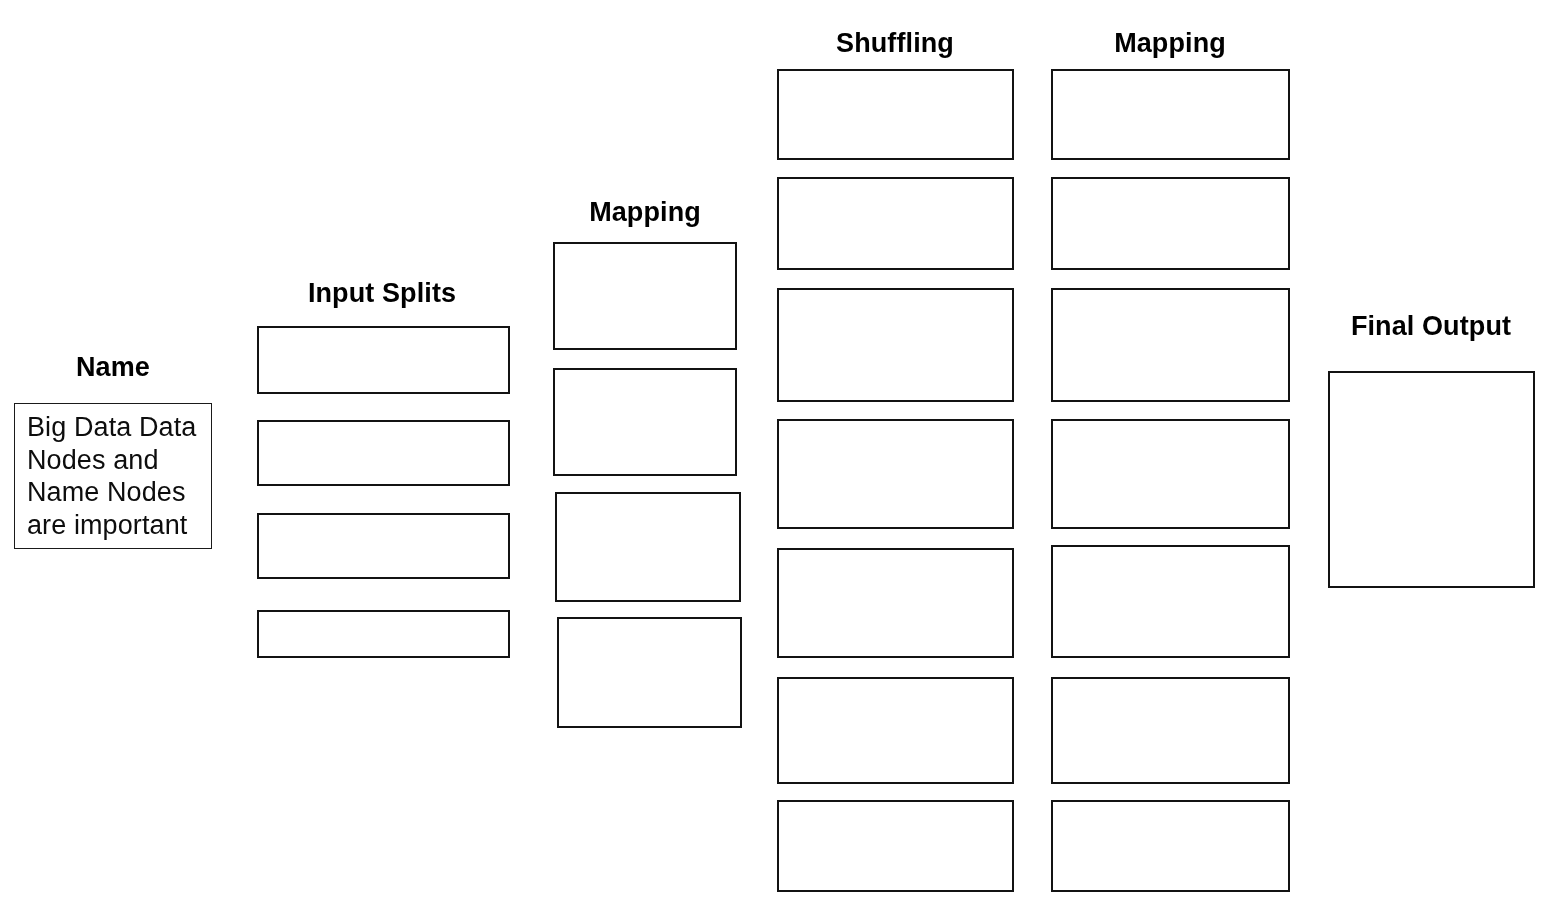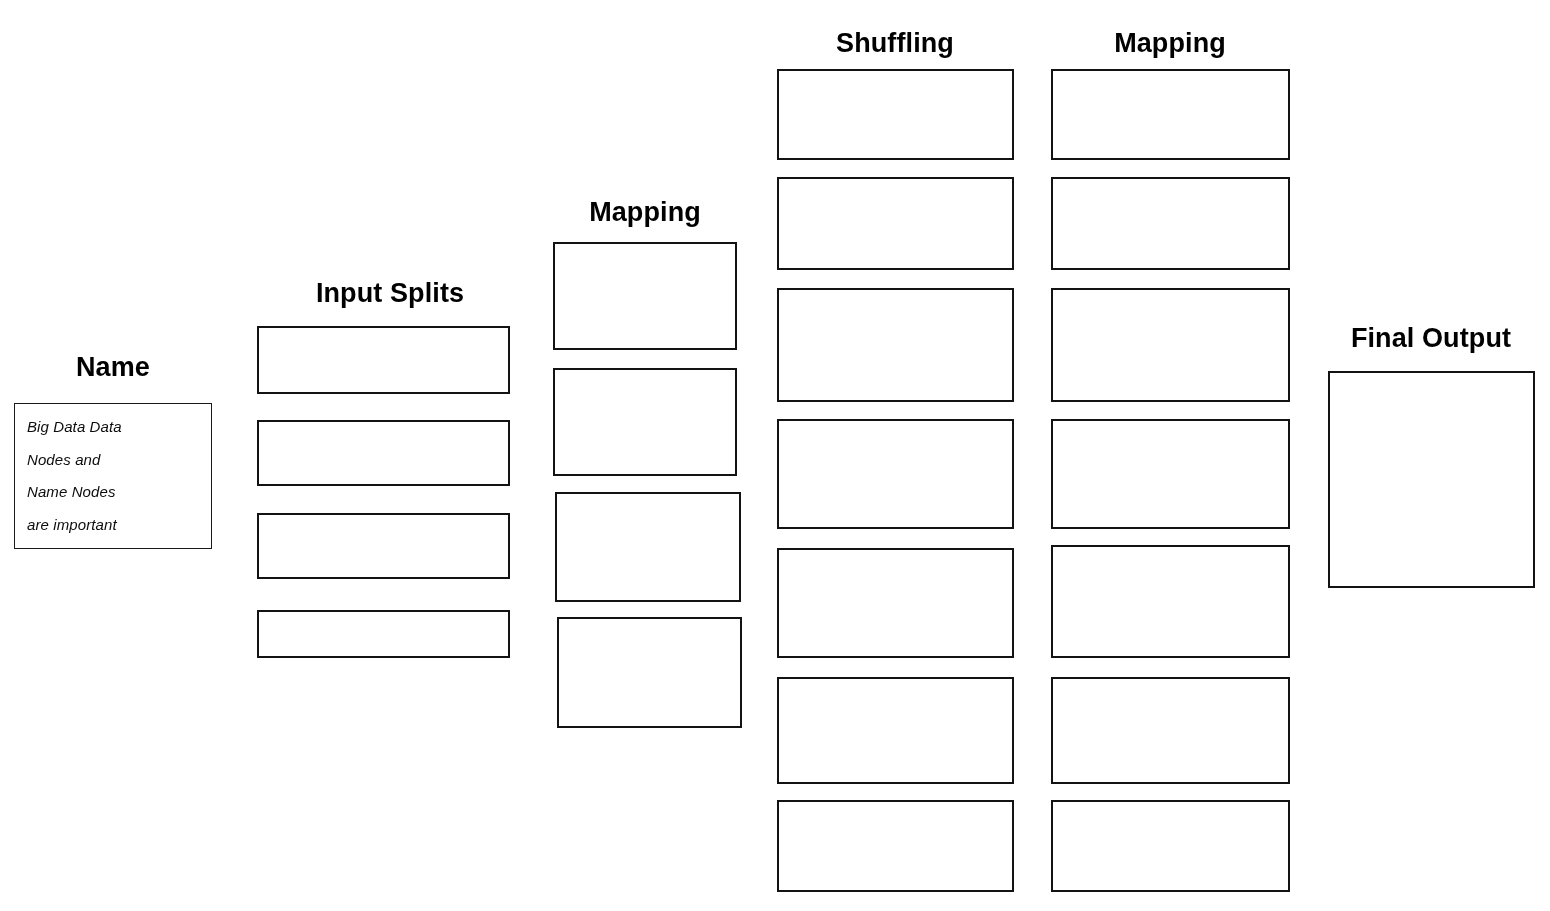--- a/index.html
+++ b/index.html
@@ -40,42 +40,41 @@
   }
   
   .input-card {
     position: absolute;
     box-sizing: border-box;
     background: #ffffff;
     border: 1.6px solid #1a1a1a;
     padding: 7px 11px 8px 12px;
   }
   .input-card .card-text {
-    font-size: 15px;
+    font-size: 27px;
     line-height: 32.5px;
     color: #0d0d0d;
     white-space: pre-line;
     letter-spacing: 0.1px;
-    font-style: italic;
   }
 </style>
 </head>
 <body>
 
 <div id="canvas">
 
   <div class="stage-label" style="left: 113px; top: 351px;">Name</div>
   <div class="input-card" style="left: 14px; top: 403px; width: 198px; height: 146px;">
     <div class="card-text">Big Data Data
 Nodes and
 Name Nodes
 are important</div>
   </div>
 
-  <div class="stage-label" style="left: 382px; top: 277px; margin-left: 8px;">Input Splits</div>
+  <div class="stage-label" style="left: 382px; top: 277px;">Input Splits</div>
   <div>
       <div class="node-box" style="left: 257px; top: 326px; width: 253px; height: 68px;"></div>
       <div class="node-box" style="left: 257px; top: 420px; width: 253px; height: 66px;"></div>
       <div class="node-box" style="left: 257px; top: 513px; width: 253px; height: 66px;"></div>
       <div class="node-box" style="left: 257px; top: 610px; width: 253px; height: 48px;"></div>
     </div>
 
   <div class="stage-label" style="left: 645px; top: 196px;">Mapping</div>
   <div>
       <div class="node-box" style="left: 553px; top: 242px; width: 184px; height: 108px;"></div>
@@ -99,16 +98,16 @@
   <div>
       <div class="node-box" style="left: 1051px; top: 69px; width: 239px; height: 91px;"></div>
       <div class="node-box" style="left: 1051px; top: 177px; width: 239px; height: 93px;"></div>
       <div class="node-box" style="left: 1051px; top: 288px; width: 239px; height: 114px;"></div>
       <div class="node-box" style="left: 1051px; top: 419px; width: 239px; height: 110px;"></div>
       <div class="node-box" style="left: 1051px; top: 545px; width: 239px; height: 113px;"></div>
       <div class="node-box" style="left: 1051px; top: 677px; width: 239px; height: 107px;"></div>
       <div class="node-box" style="left: 1051px; top: 800px; width: 239px; height: 92px;"></div>
     </div>
 
-  <div class="stage-label" style="left: 1431px; top: 322px;">Final Output</div>
+  <div class="stage-label" style="left: 1431px; top: 310px;">Final Output</div>
   <div class="node-box" style="left: 1328px; top: 371px; width: 207px; height: 217px;"></div>
 
 </div>
 
 </body></html>

